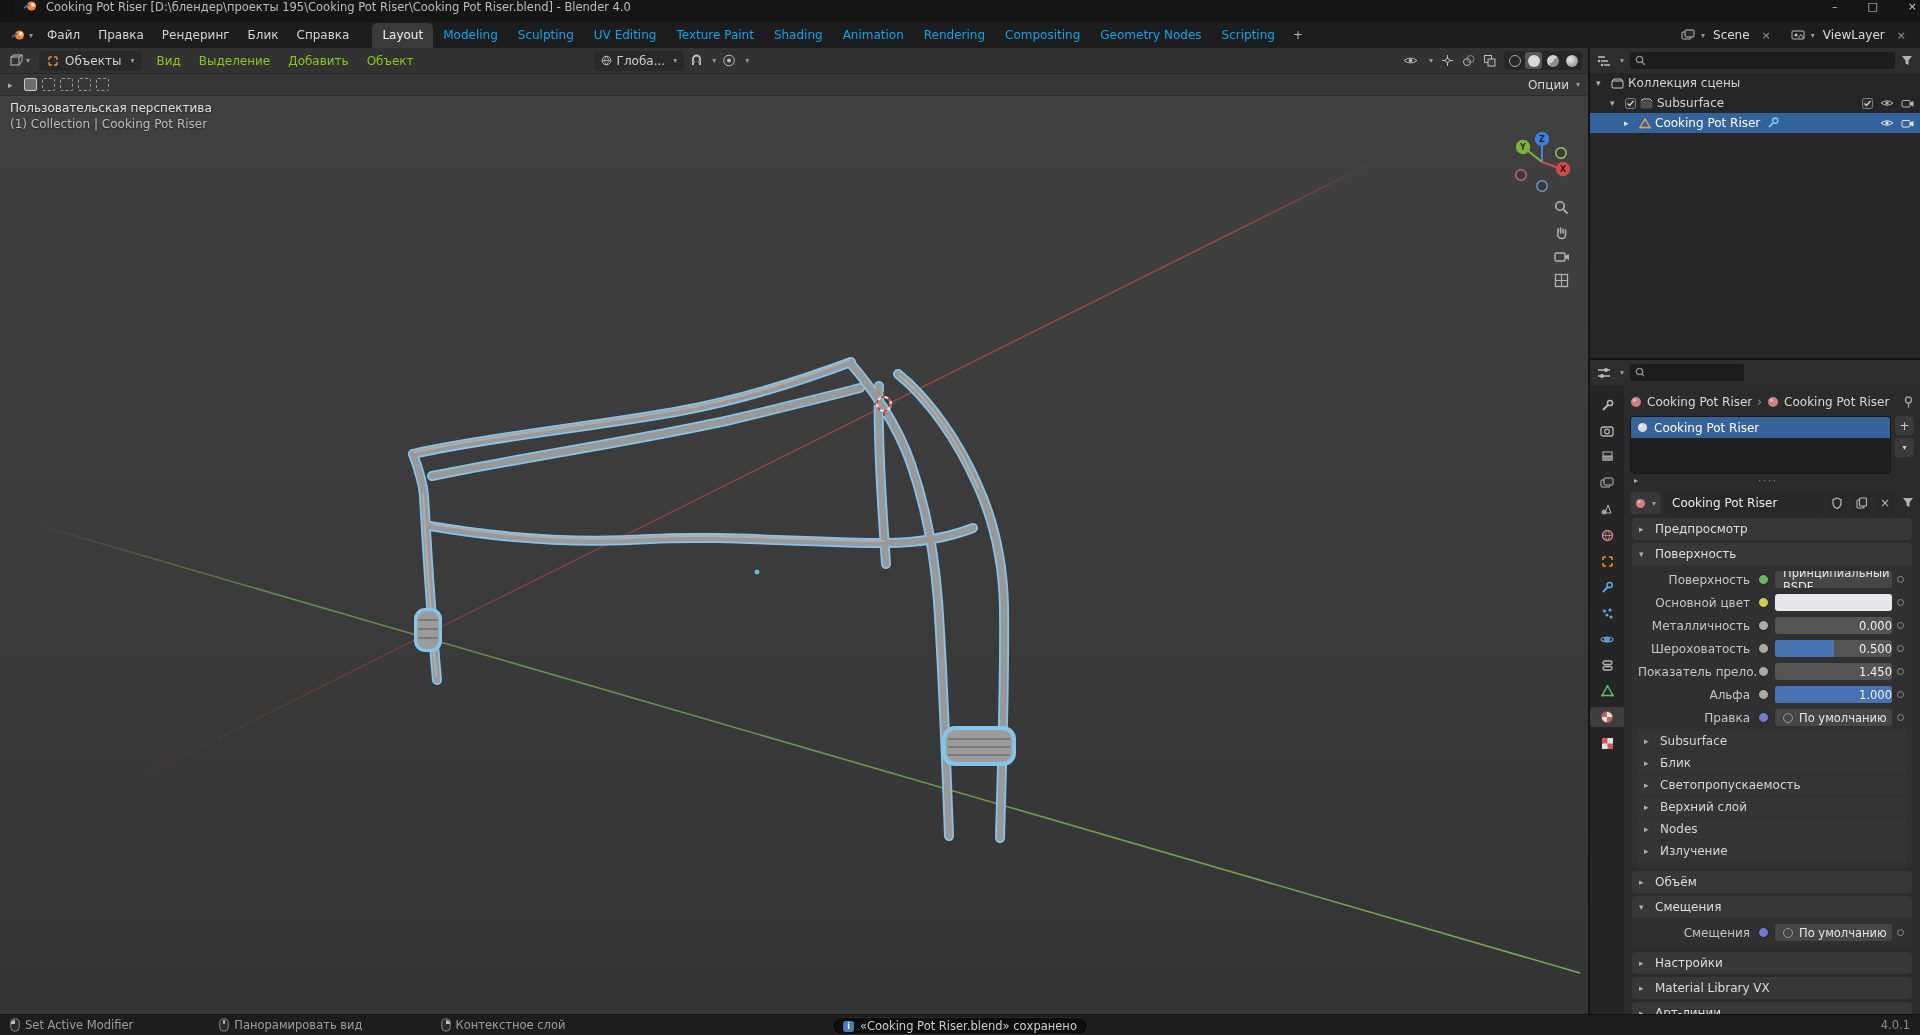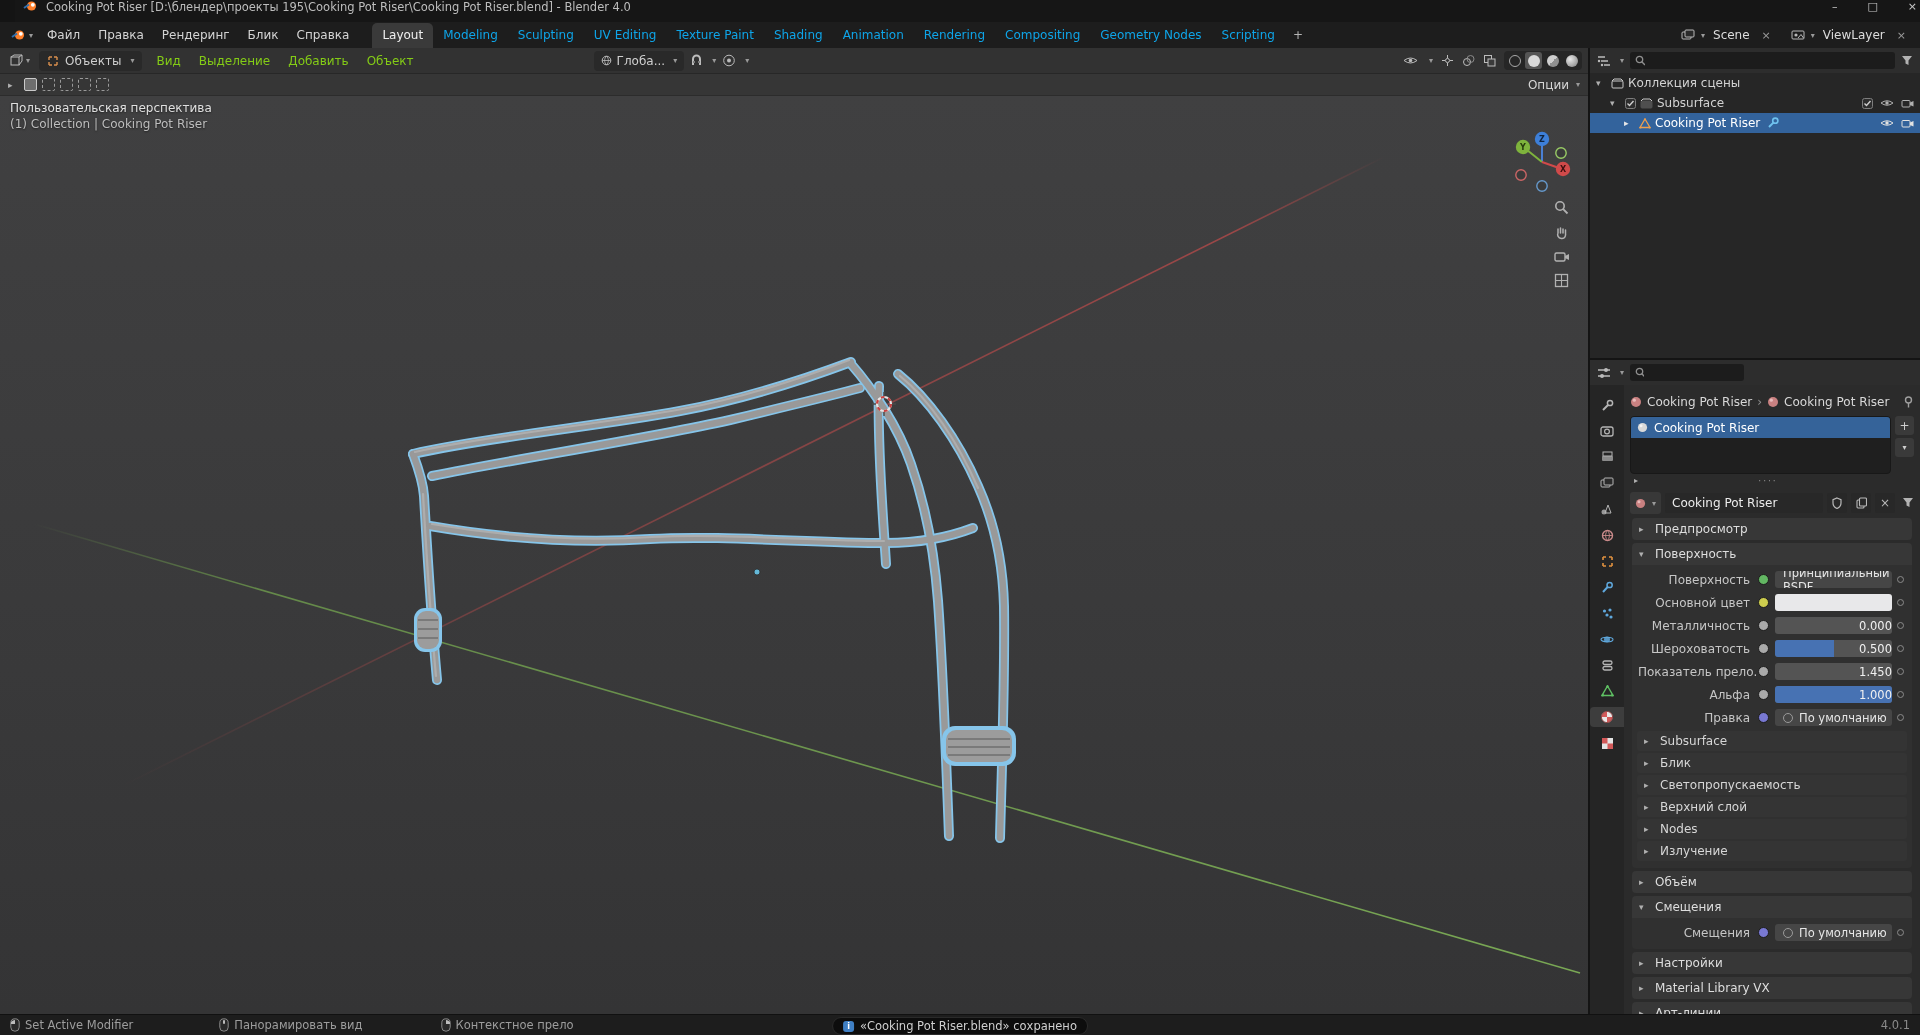--- a/index.html
+++ b/index.html
@@ -805,20 +805,20 @@
       <rect x="0.8" y="0.8" width="8.4" height="12.4" rx="4" fill="#2a2a2a" stroke="#8a8a8a"></rect>
         <rect x="4" y="2" width="2" height="4" rx="1" fill="#bdbdbd"></rect>
     </svg>
     <span>Панорамировать вид</span>
   </div>
   <div class="sb-group" style="margin-left:78px">
     <svg width="10" height="14">
       <rect x="0.8" y="0.8" width="8.4" height="12.4" rx="4" fill="#2a2a2a" stroke="#8a8a8a"></rect>
         <path d="M9 4 Q7 2 5 2 V6 H9 Z" fill="#bdbdbd"></path>
     </svg>
-    <span>Контекстное прело</span>
+    <span>Контекстное слой</span>
   </div>
   <div class="sb-pill">
     <span class="info-ic">i</span>
     <span>«Cooking Pot Riser.blend» сохранено</span>
   </div>
   <span class="sb-ver">4.0.1</span>
 </div>
 
 </body></html>

